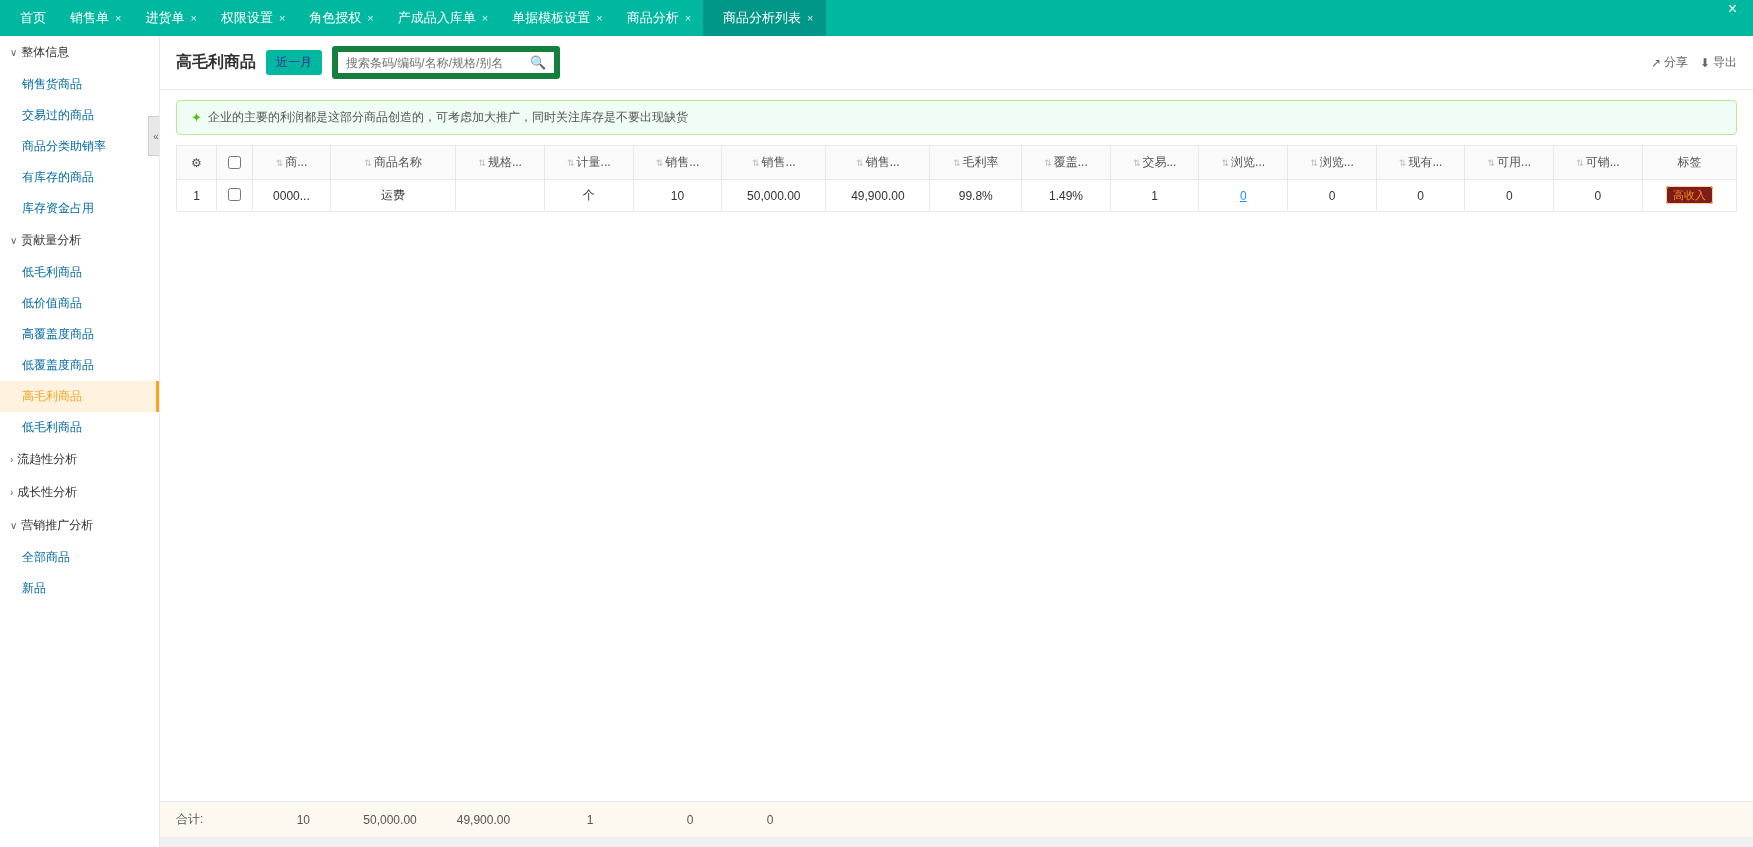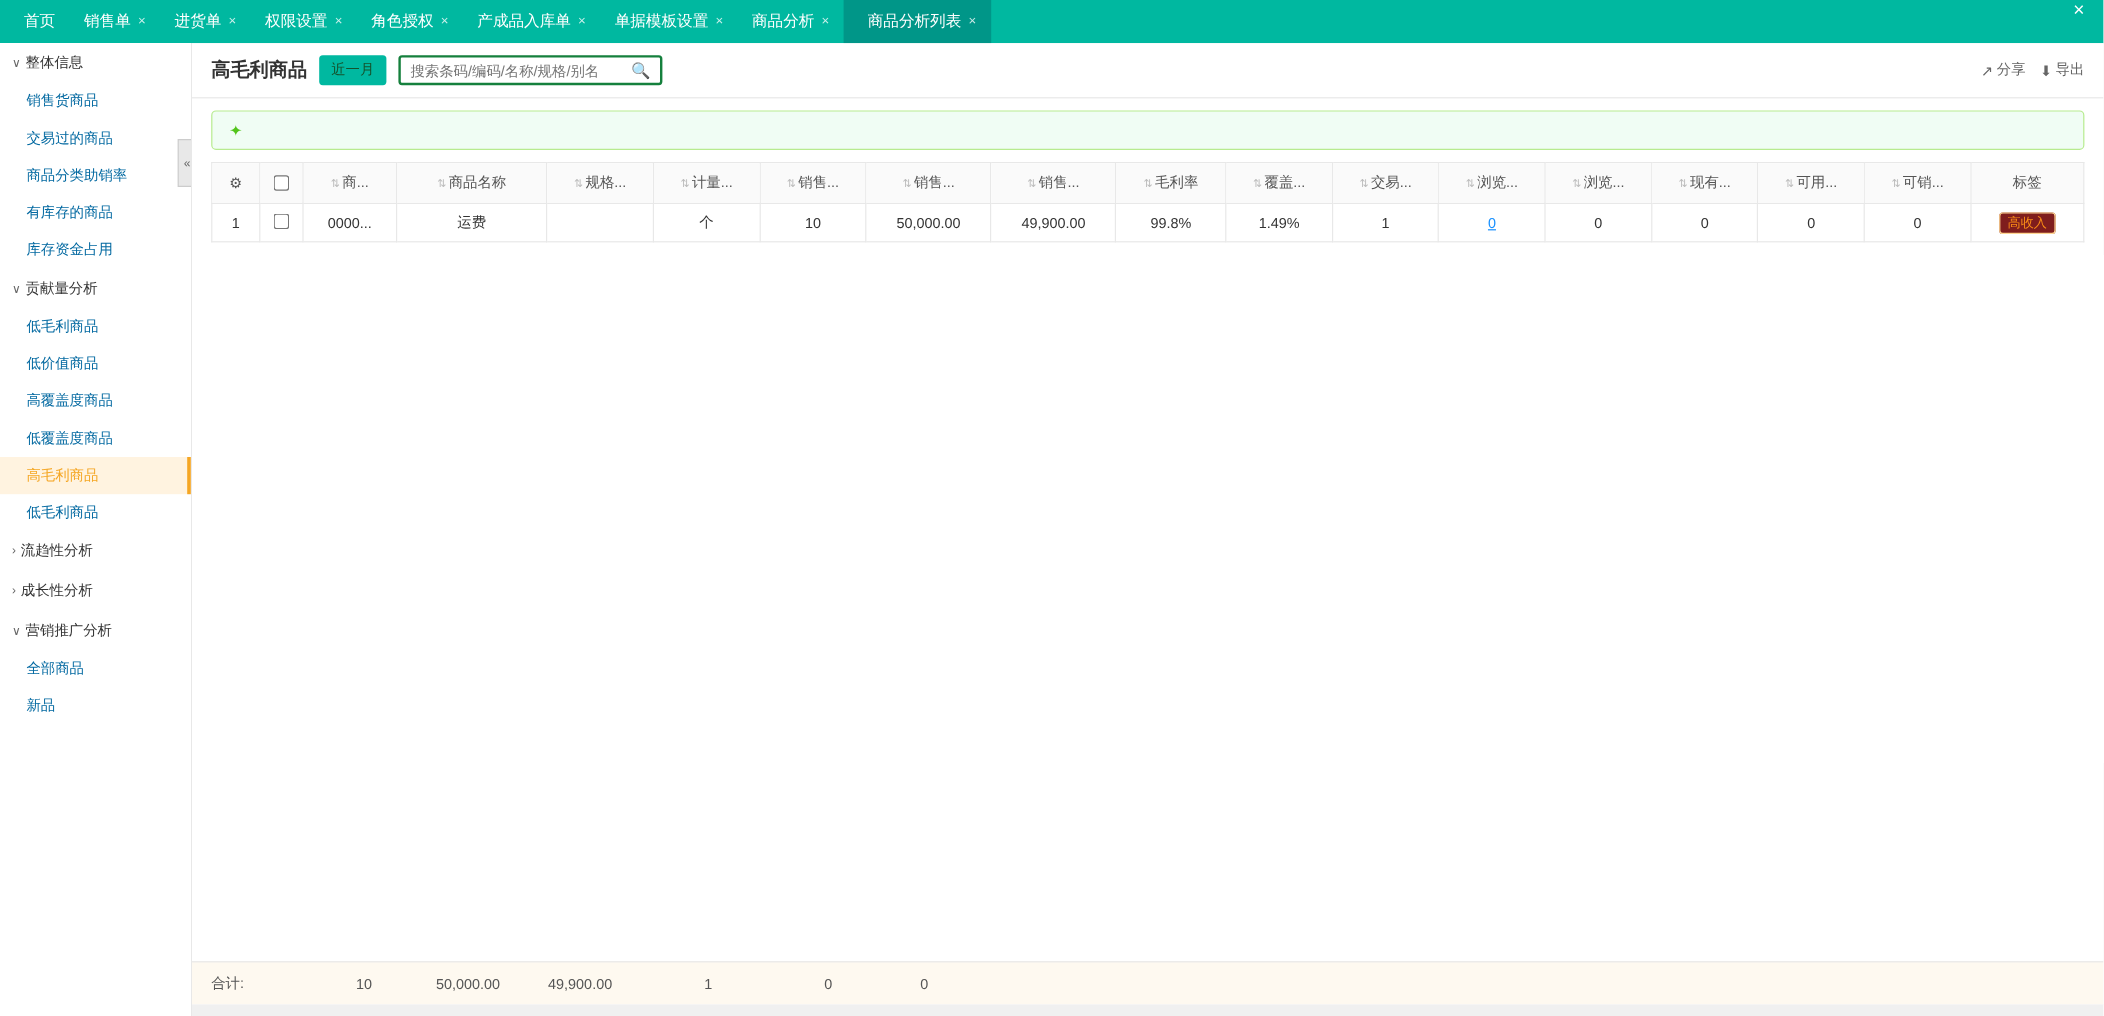--- a/index.html
+++ b/index.html
@@ -113,31 +113,31 @@
       gap: 10px;
       flex-shrink: 0;
     }
     .content-title {
       font-size: 16px;
       font-weight: 600;
       color: #333;
     }
     .btn-recent-month {
       background: #00b8a0;
-      color: #14532d;
+      color: #4c1d95;
       border: none;
       padding: 4px 10px;
       border-radius: 3px;
       cursor: pointer;
       font-size: 12px;
     }
     .search-box {
       display: flex;
       align-items: center;
-      border: 2px solid #15803d;
+      border: 6px solid #15803d;
       border-radius: 3px;
       padding: 3px 8px;
       gap: 4px;
       min-width: 200px;
       background: white;
     }
     .search-box input {
       border: none;
       outline: none;
       font-size: 12px;
@@ -380,20 +380,21 @@
         </div>
         <div class="btn-link">
           <span>⬇</span>
           <span>导出</span>
         </div>
       </div>
     </div>
 
     <div class="info-banner">
       <span class="tip-icon">✦</span>
+      <span>企业的主要的利润都是这部分商品创造的，可考虑加大推广，同时关注库存是不要出现缺货</span>
     </div>
 
     <div class="table-container">
       <table>
         <thead>
           <tr>
             <th style="width:40px;">
               <div class="col-header">
                   <span>⚙</span>
                 </div>

